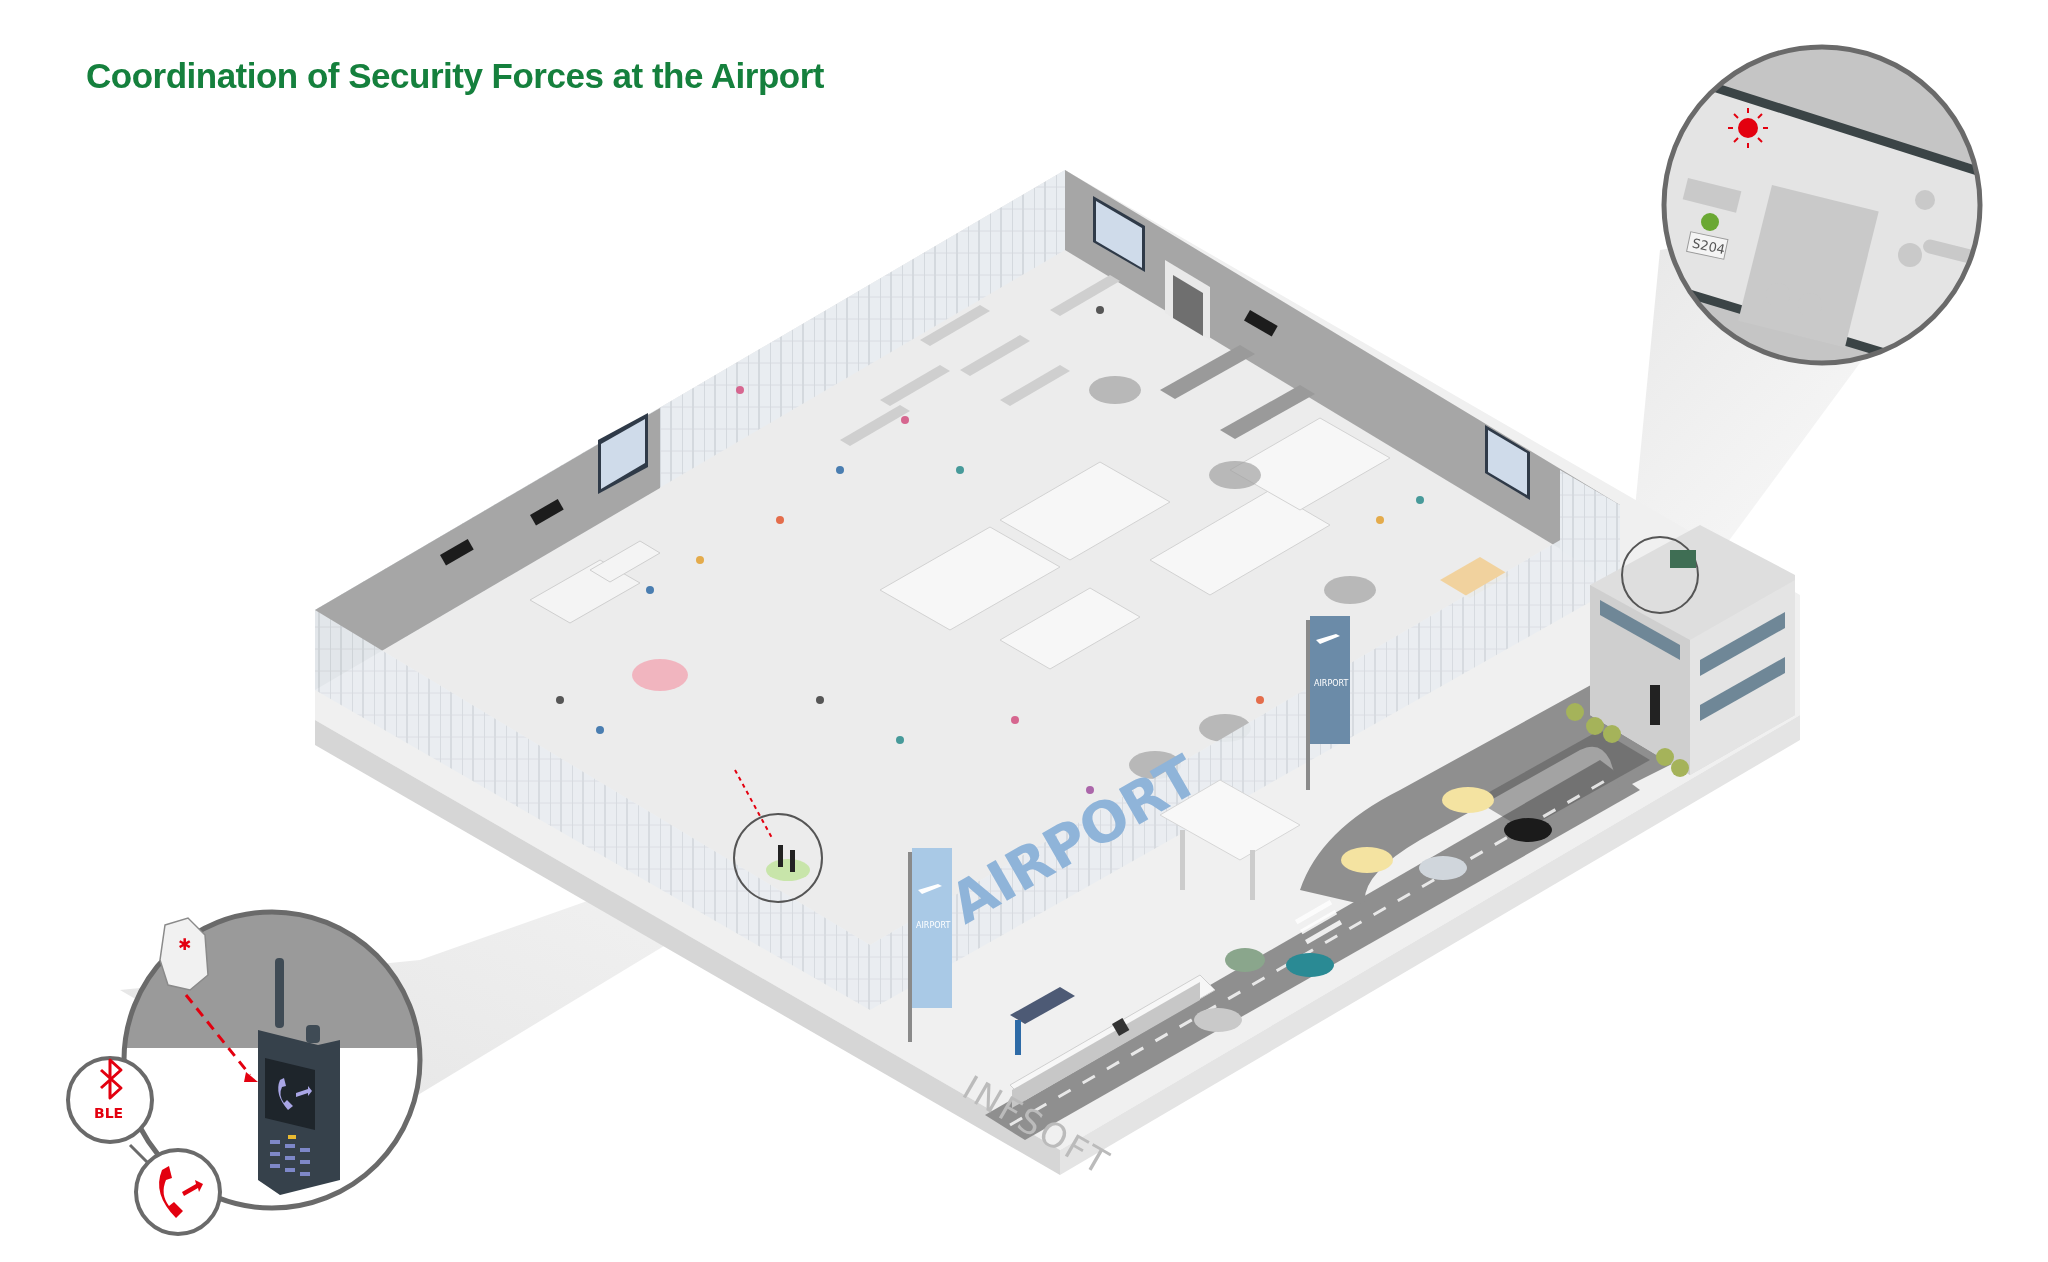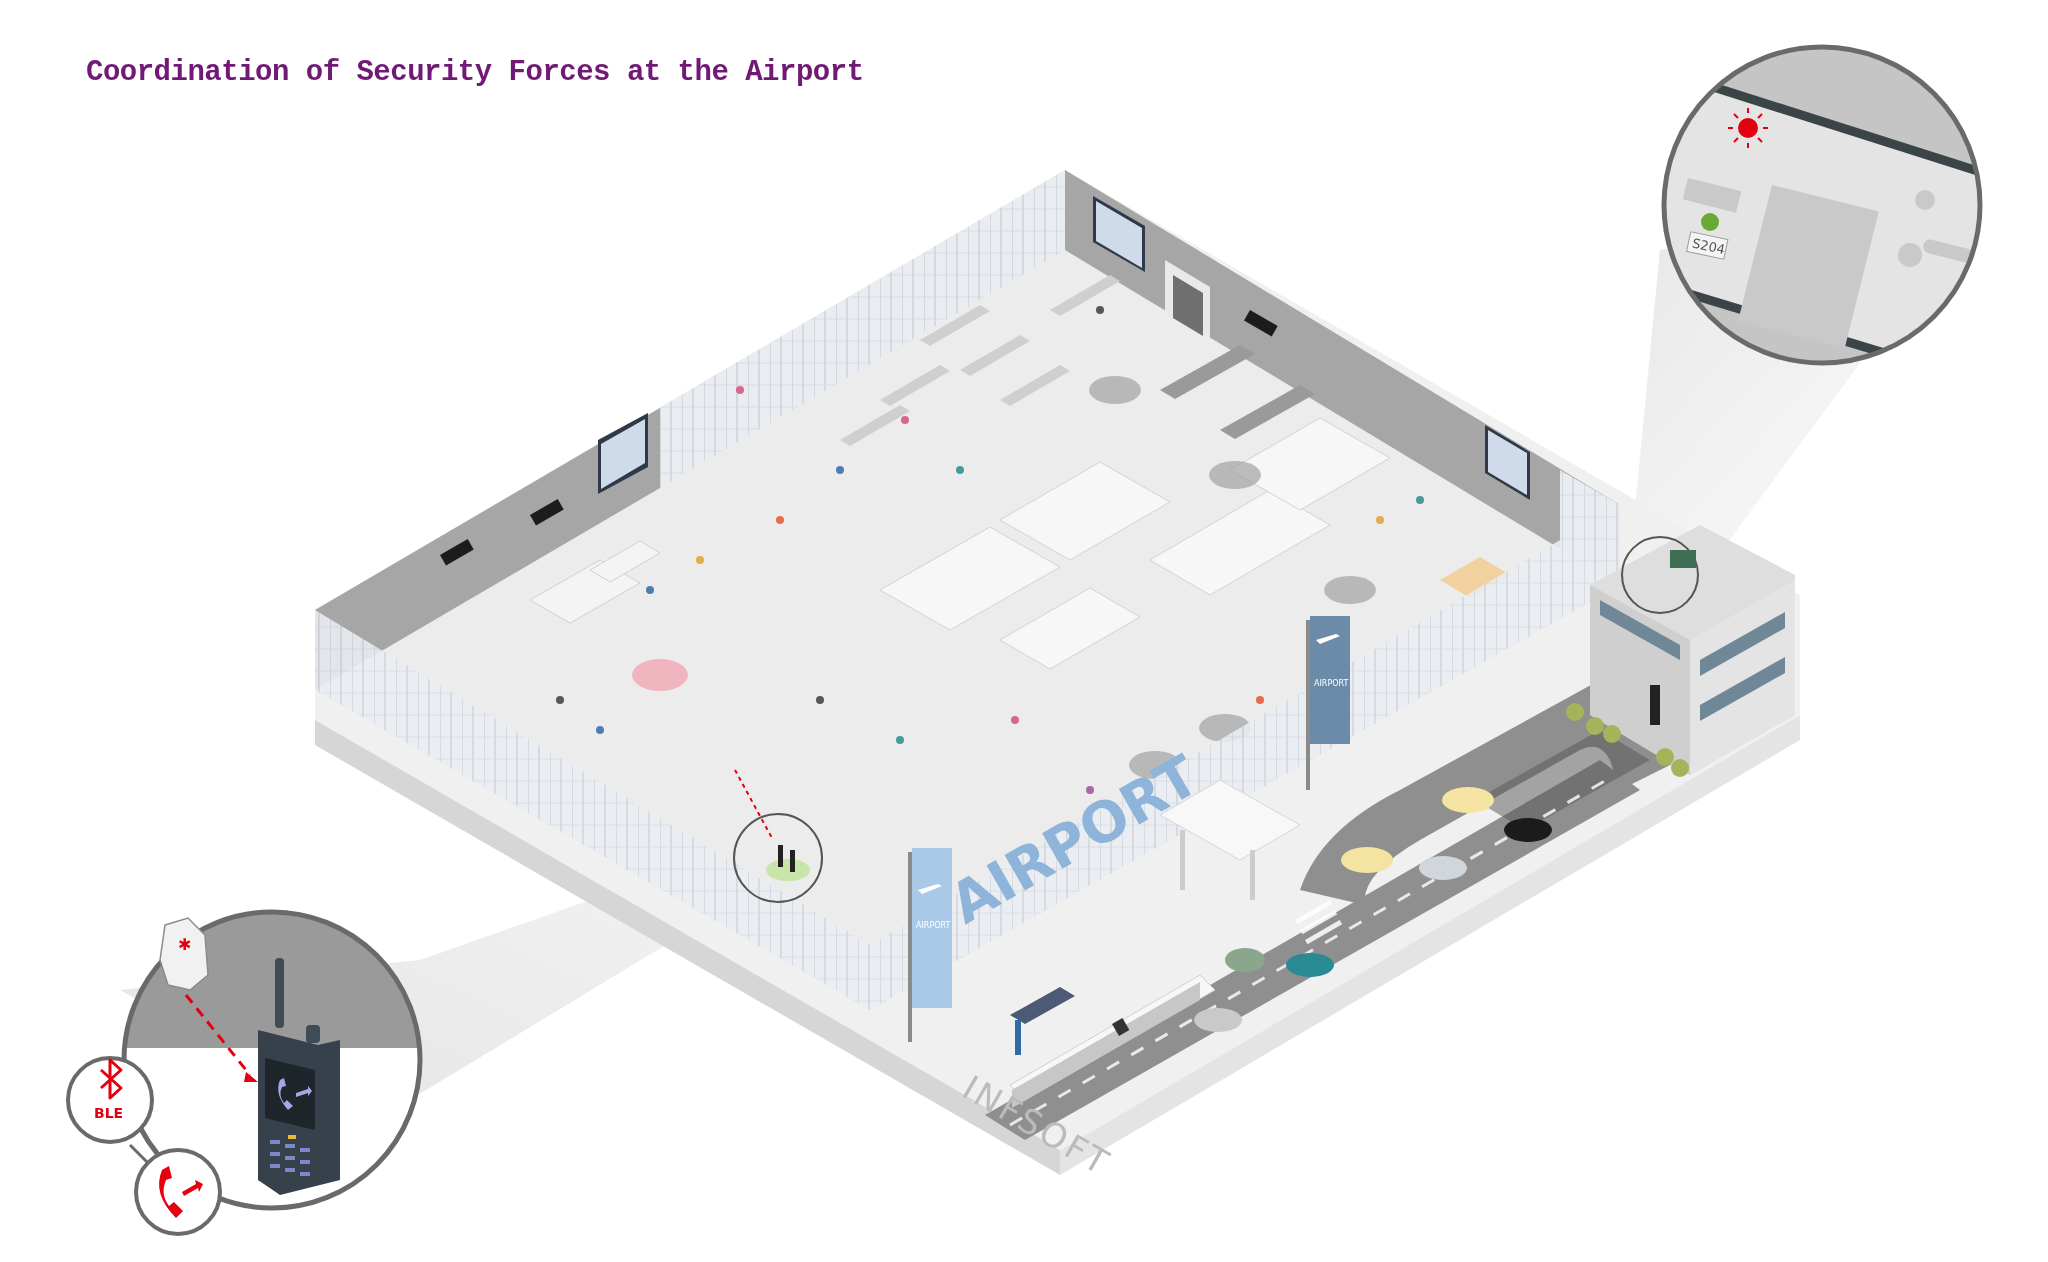--- a/index.html
+++ b/index.html
@@ -1,17 +1,17 @@
 <!DOCTYPE html>
 <html><head>
 <meta charset="utf-8">
 <style>
   html, body { margin:0; padding:0; background:#ffffff; }
   body { width:2048px; height:1262px; position:relative; overflow:hidden; font-family:"DejaVu Sans", sans-serif; }
-  .title { position:absolute; left:86px; top:56px; font-family:Liberation Mono, monospace; font-weight:bold; font-size:29px; color:#701a75; letter-spacing:-0.5px; white-space:nowrap; }
+  .title { position:absolute; left:86px; top:56px; font-family:Liberation Sans, sans-serif; font-weight:bold; font-size:35px; color:#15803d; letter-spacing:-0.5px; white-space:nowrap; }
   svg.scene { position:absolute; left:0; top:0; }
   .svg-text { font-family:"DejaVu Sans", sans-serif; }
 </style>
 </head>
 <body>
 
 <div class="title">Coordination of Security Forces at the Airport</div>
 
 <svg class="scene" width="2048" height="1262" viewBox="0 0 2048 1262" xmlns="http://www.w3.org/2000/svg">
   <defs>

